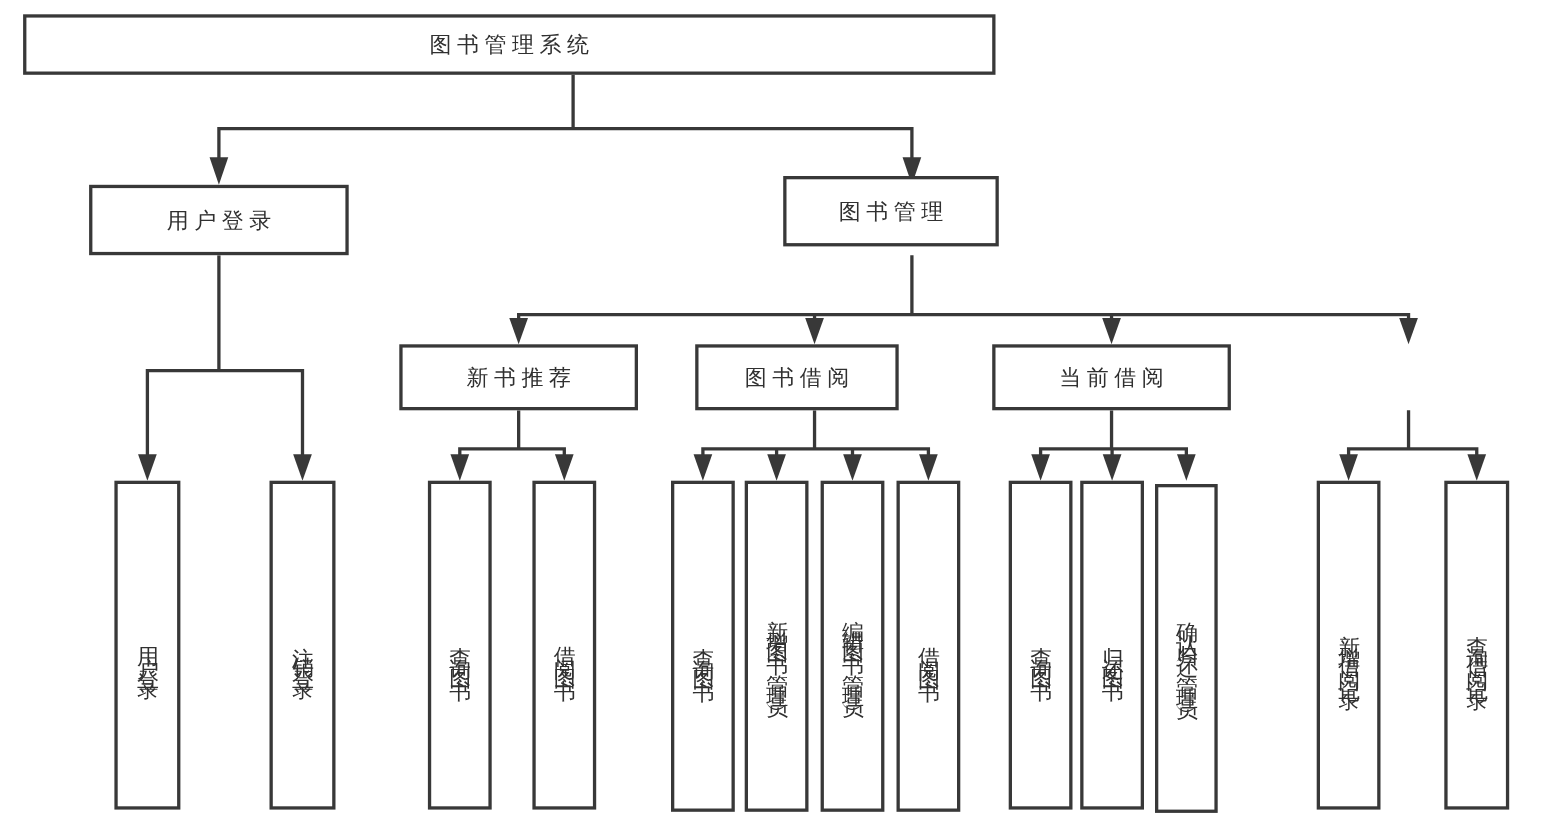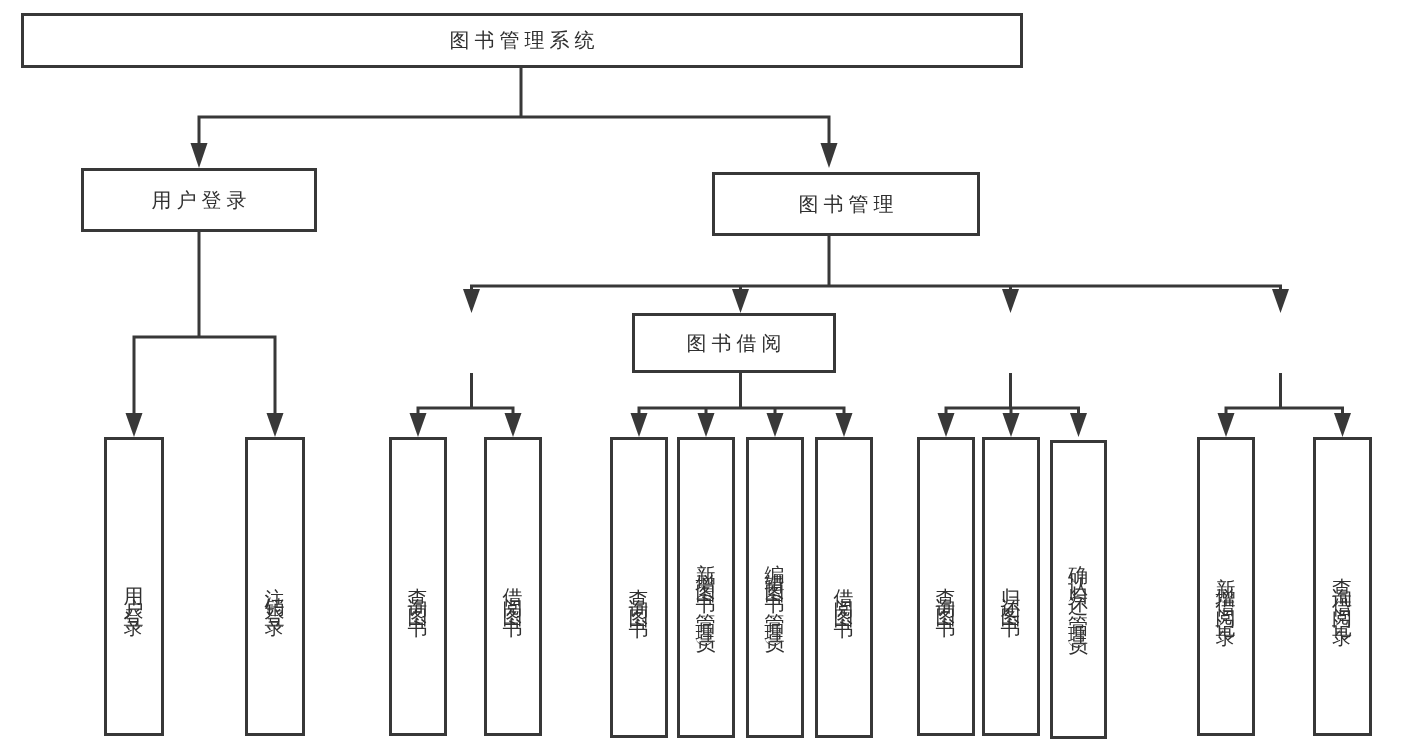--- a/index.html
+++ b/index.html
@@ -119,33 +119,39 @@
       <polygon points="1070,413 1087,413 1078.5,437"></polygon>
     </g>
 
     <g>
       <path d="M1280.5,373 V408 M1224.5,408 H1344 M1226,408 V414 M1342.5,408 V414"></path>
       <polygon points="1217.5,413 1234.5,413 1226,437"></polygon>
       <polygon points="1334,413 1351,413 1342.5,437"></polygon>
     </g>
   </svg>
 
-  <div class="node h" style="left:21px; top:13px; width:1002px; height:55px">
+  <div class="node h" style="left:21px; top:13px; width:884px; height:55px">
     <span class="lbl">图书管理系统</span>
   </div>
 
   <div class="node h" style="left:81px; top:168px; width:236px; height:64px">
     <span class="lbl">用户登录</span>
   </div>
-  <div class="node h" style="left:712px; top:172px; width:268px; height:64px">
+  <div class="node h" style="left:712px; top:160px; width:196px; height:64px">
     <span class="lbl">图书管理</span>
   </div>
 
-  <div class="node h" style="left:632px; top:313px; width:204px; height:60px">
+  <div class="node h" style="left:363px; top:313px; width:217px; height:60px">
+    <span class="lbl">新书推荐</span>
+  </div>
+  <div class="node h" style="left:632px; top:313px; width:185px; height:60px">
     <span class="lbl">图书借阅</span>
+  </div>
+  <div class="node h" style="left:902px; top:313px; width:217px; height:60px">
+    <span class="lbl">当前借阅</span>
   </div>
 
   <div class="node v" style="left:104px; top:437px; width:60px; height:299px">
     <span class="lbl">用户登录</span>
   </div>
   <div class="node v" style="left:245px; top:437px; width:60px; height:299px">
     <span class="lbl">注销登录</span>
   </div>
 
   <div class="node v" style="left:389px; top:437px; width:58px; height:299px">

